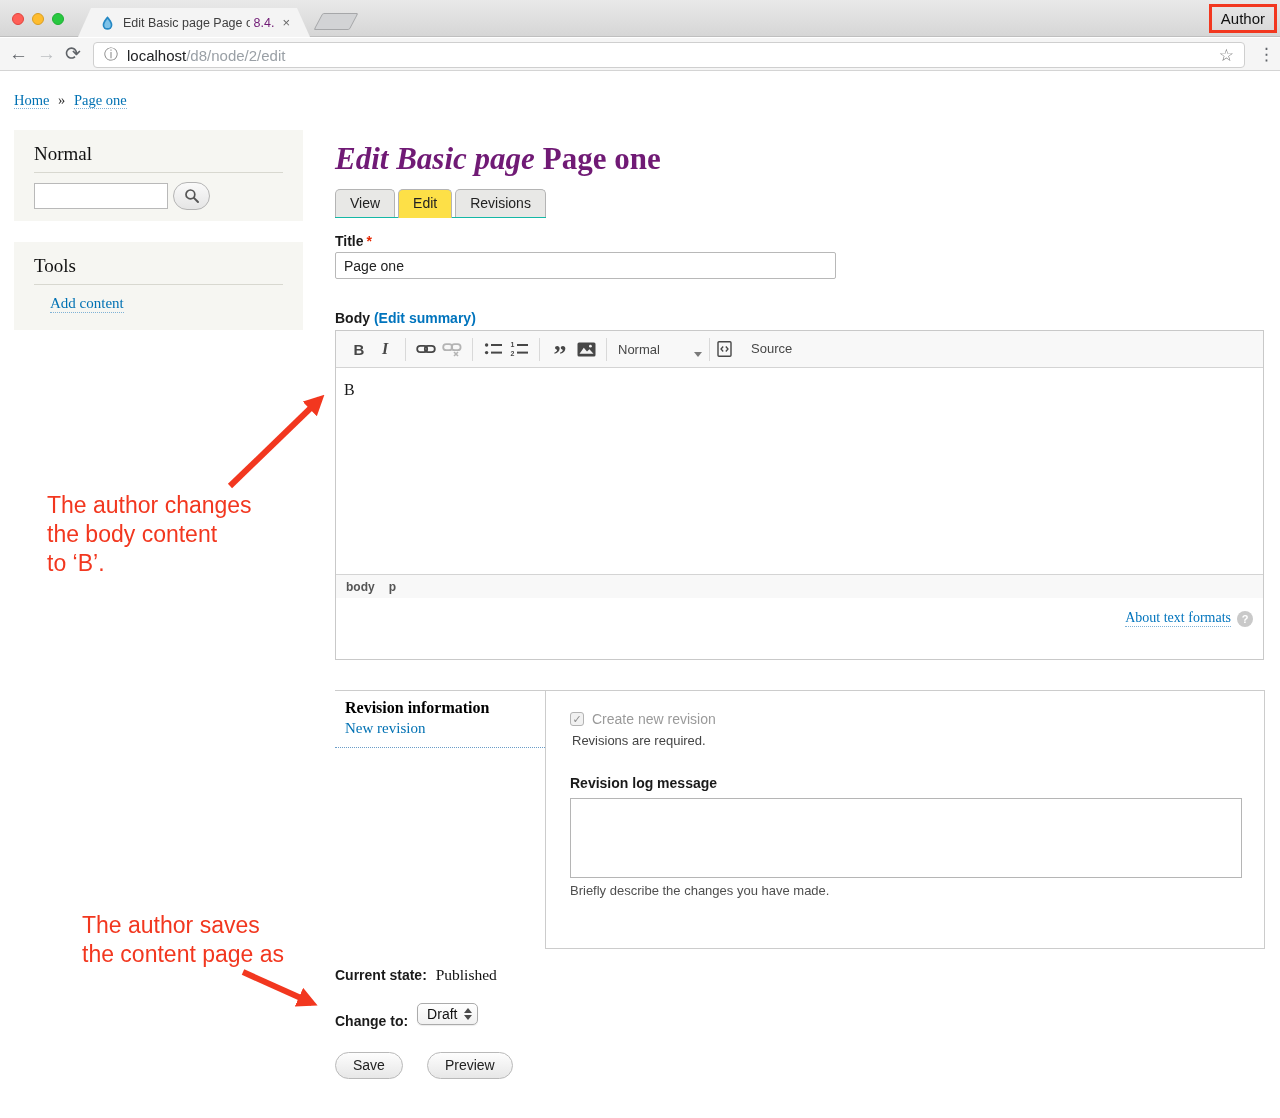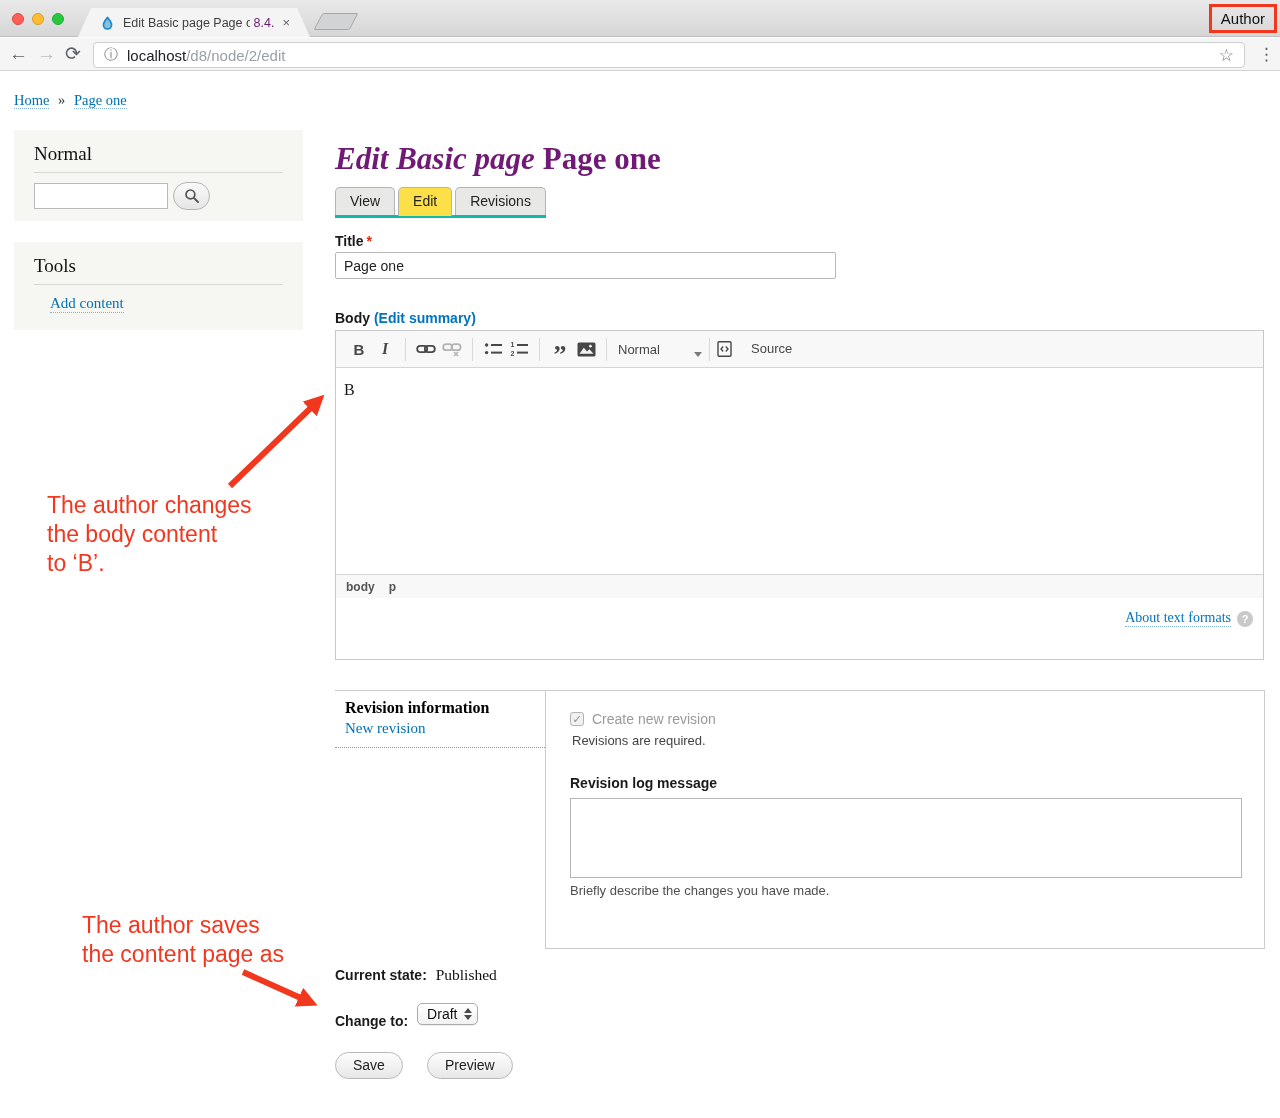--- a/index.html
+++ b/index.html
@@ -56,21 +56,21 @@
                 background:linear-gradient(#fafafa,#e5e5e5); display:flex; align-items:center; justify-content:center; cursor:pointer; }
   .menu-link { display:inline-block; margin:10px 0 5px 16px; font-family:"Liberation Serif", serif; font-size:15px;
                color:#0071b3; border-bottom:1px dotted #7fb2d6; cursor:pointer; }
 
   
   .page-title { position:absolute; left:335px; top:141px; font-family:"Liberation Serif", serif;
                 font-size:31px; font-weight:600; color:#701a75; }
   .page-title em { font-style:italic; margin-right:8px; }
 
   .tabs { position:absolute; left:335px; top:189px; display:flex; align-items:flex-end; gap:3px;
-          border-bottom:3px solid #14b8a6; height:29px; }
+          border-bottom:1px solid #14b8a6; height:29px; }
   .tab { padding:5px 14px 6px; font-size:14px; color:#222; background:#e8e8e6;
          border:1px solid #b4b4b4; border-bottom:none; border-radius:5px 5px 0 0; cursor:pointer; }
   .tab.active { background:#fde047; position:relative; margin-bottom:-1px; padding-bottom:7px; }
 
   .field-label { position:absolute; font-size:14px; font-weight:bold; color:#1a1a1a; }
   .req { color:#e62600; margin-left:3px; font-weight:bold; }
   .title-input { position:absolute; left:335px; top:252px; width:501px; height:27px;
                  border:1px solid #b8b8b8; border-radius:2px; padding:0 8px; font-size:14px; color:#222; background:#fff; }
   .inline-link { color:#0074bd; font-weight:bold; cursor:pointer; text-decoration:none; }
 

